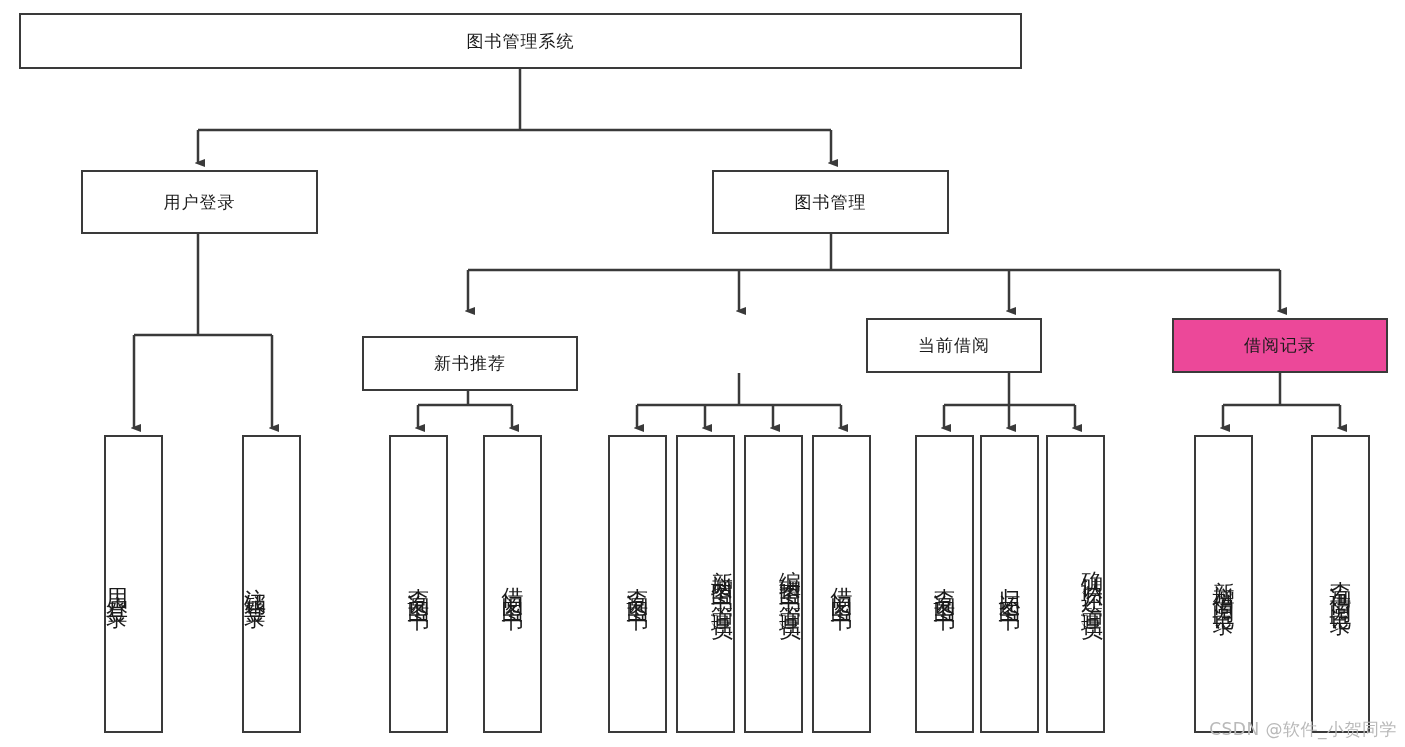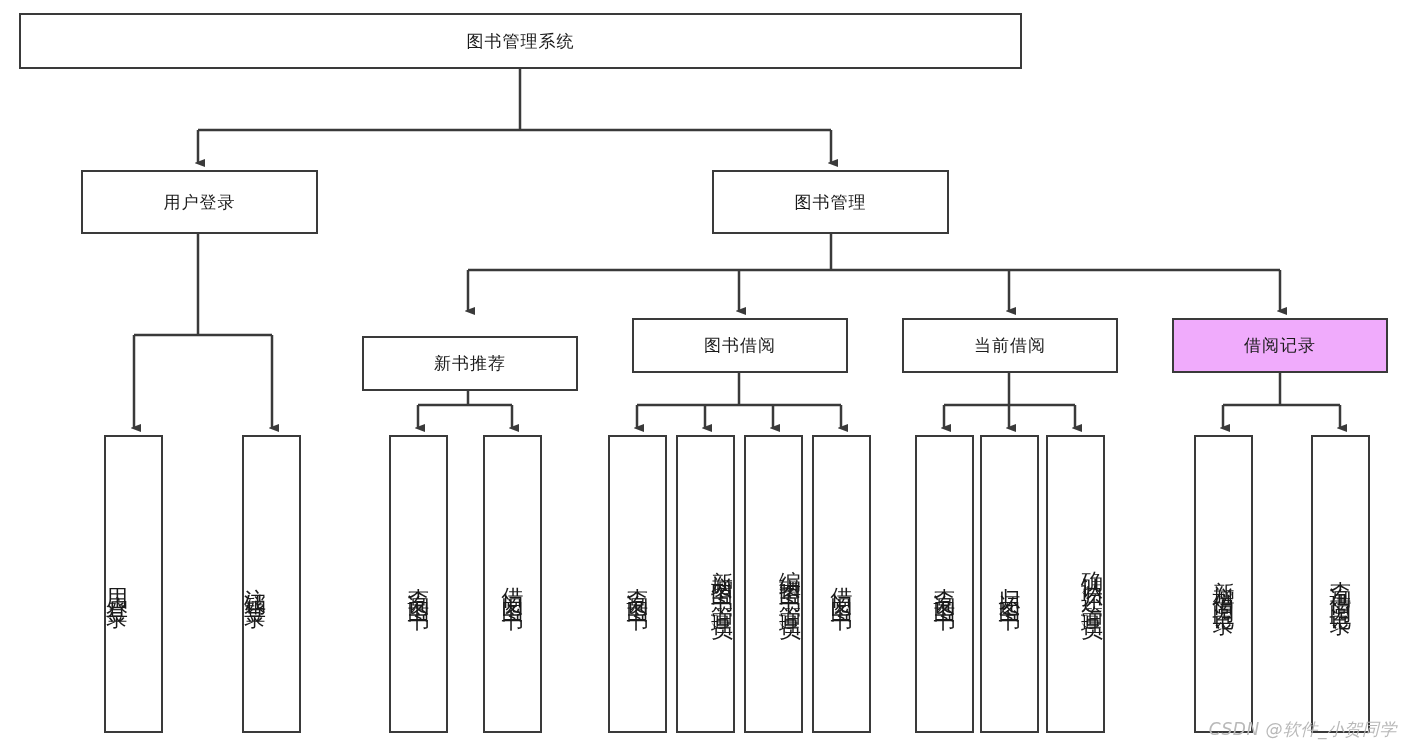--- a/index.html
+++ b/index.html
@@ -59,21 +59,20 @@
     white-space: nowrap;
   }
   #watermark {
     position: absolute;
     right: 8px;
     bottom: 6px;
     font-size: 17px;
     color: #b9b9b9;
     letter-spacing: 0.5px;
     white-space: nowrap;
-    font-style: italic;
   }
 </style>
 </head>
 <body style="background: rgb(255, 255, 255);">
 
 <div id="canvas">
 
   <svg id="connectors" viewBox="0 0 1405 747" xmlns="http://www.w3.org/2000/svg">
     <defs>
       <marker id="arrow" markerWidth="10" markerHeight="10" refX="4" refY="7" orient="auto" markerUnits="userSpaceOnUse">
@@ -131,27 +130,24 @@
   <div class="node horiz" style="left: 81px; top: 170px; width: 237px; height: 64px; border-color: rgb(58, 58, 58); background: rgb(255, 255, 255);">
     <span class="label">用户登录</span>
   </div>
   <div class="node horiz" style="left: 712px; top: 170px; width: 237px; height: 64px; border-color: rgb(58, 58, 58); background: rgb(255, 255, 255);">
     <span class="label">图书管理</span>
   </div>
 
   <div class="node horiz" style="left: 362px; top: 336px; width: 216px; height: 55px; border-color: rgb(58, 58, 58); background: rgb(255, 255, 255);">
     <span class="label">新书推荐</span>
   </div>
-  <div class="node horiz" style="left: 632px; top: 318px; width: 216px; height: 55px; border-color: rgb(58, 58, 58); background: rgb(255, 255, 255);">
-    <span class="label">图书借阅</span>
-  </div>
-  <div class="node horiz" style="left: 902px; top: 318px; width: 216px; height: 55px; border-color: rgb(58, 58, 58); background: rgb(255, 255, 255);">
+  <div class="node horiz" style="left: 866px; top: 318px; width: 176px; height: 55px; border-color: rgb(58, 58, 58); background: rgb(255, 255, 255);">
     <span class="label">当前借阅</span>
   </div>
-  <div class="node horiz" style="left: 1172px; top: 318px; width: 216px; height: 55px; border-color: rgb(58, 58, 58); background: #f0abfc;">
+  <div class="node horiz" style="left: 1172px; top: 318px; width: 216px; height: 55px; border-color: rgb(58, 58, 58); background: #ec4899;">
     <span class="label">借阅记录</span>
   </div>
 
   <div class="node vert bottom" style="left: 104px; top: 435px; width: 59px; height: 298px; border-color: rgb(58, 58, 58); background: rgb(255, 255, 255);">
     <span class="label">用户登录</span>
   </div>
   <div class="node vert bottom" style="left: 242px; top: 435px; width: 59px; height: 298px; border-color: rgb(58, 58, 58); background: rgb(255, 255, 255);">
     <span class="label">注销登录</span>
   </div>
   <div class="node vert center" style="left: 389px; top: 435px; width: 59px; height: 298px; border-color: rgb(58, 58, 58); background: rgb(255, 255, 255);">

